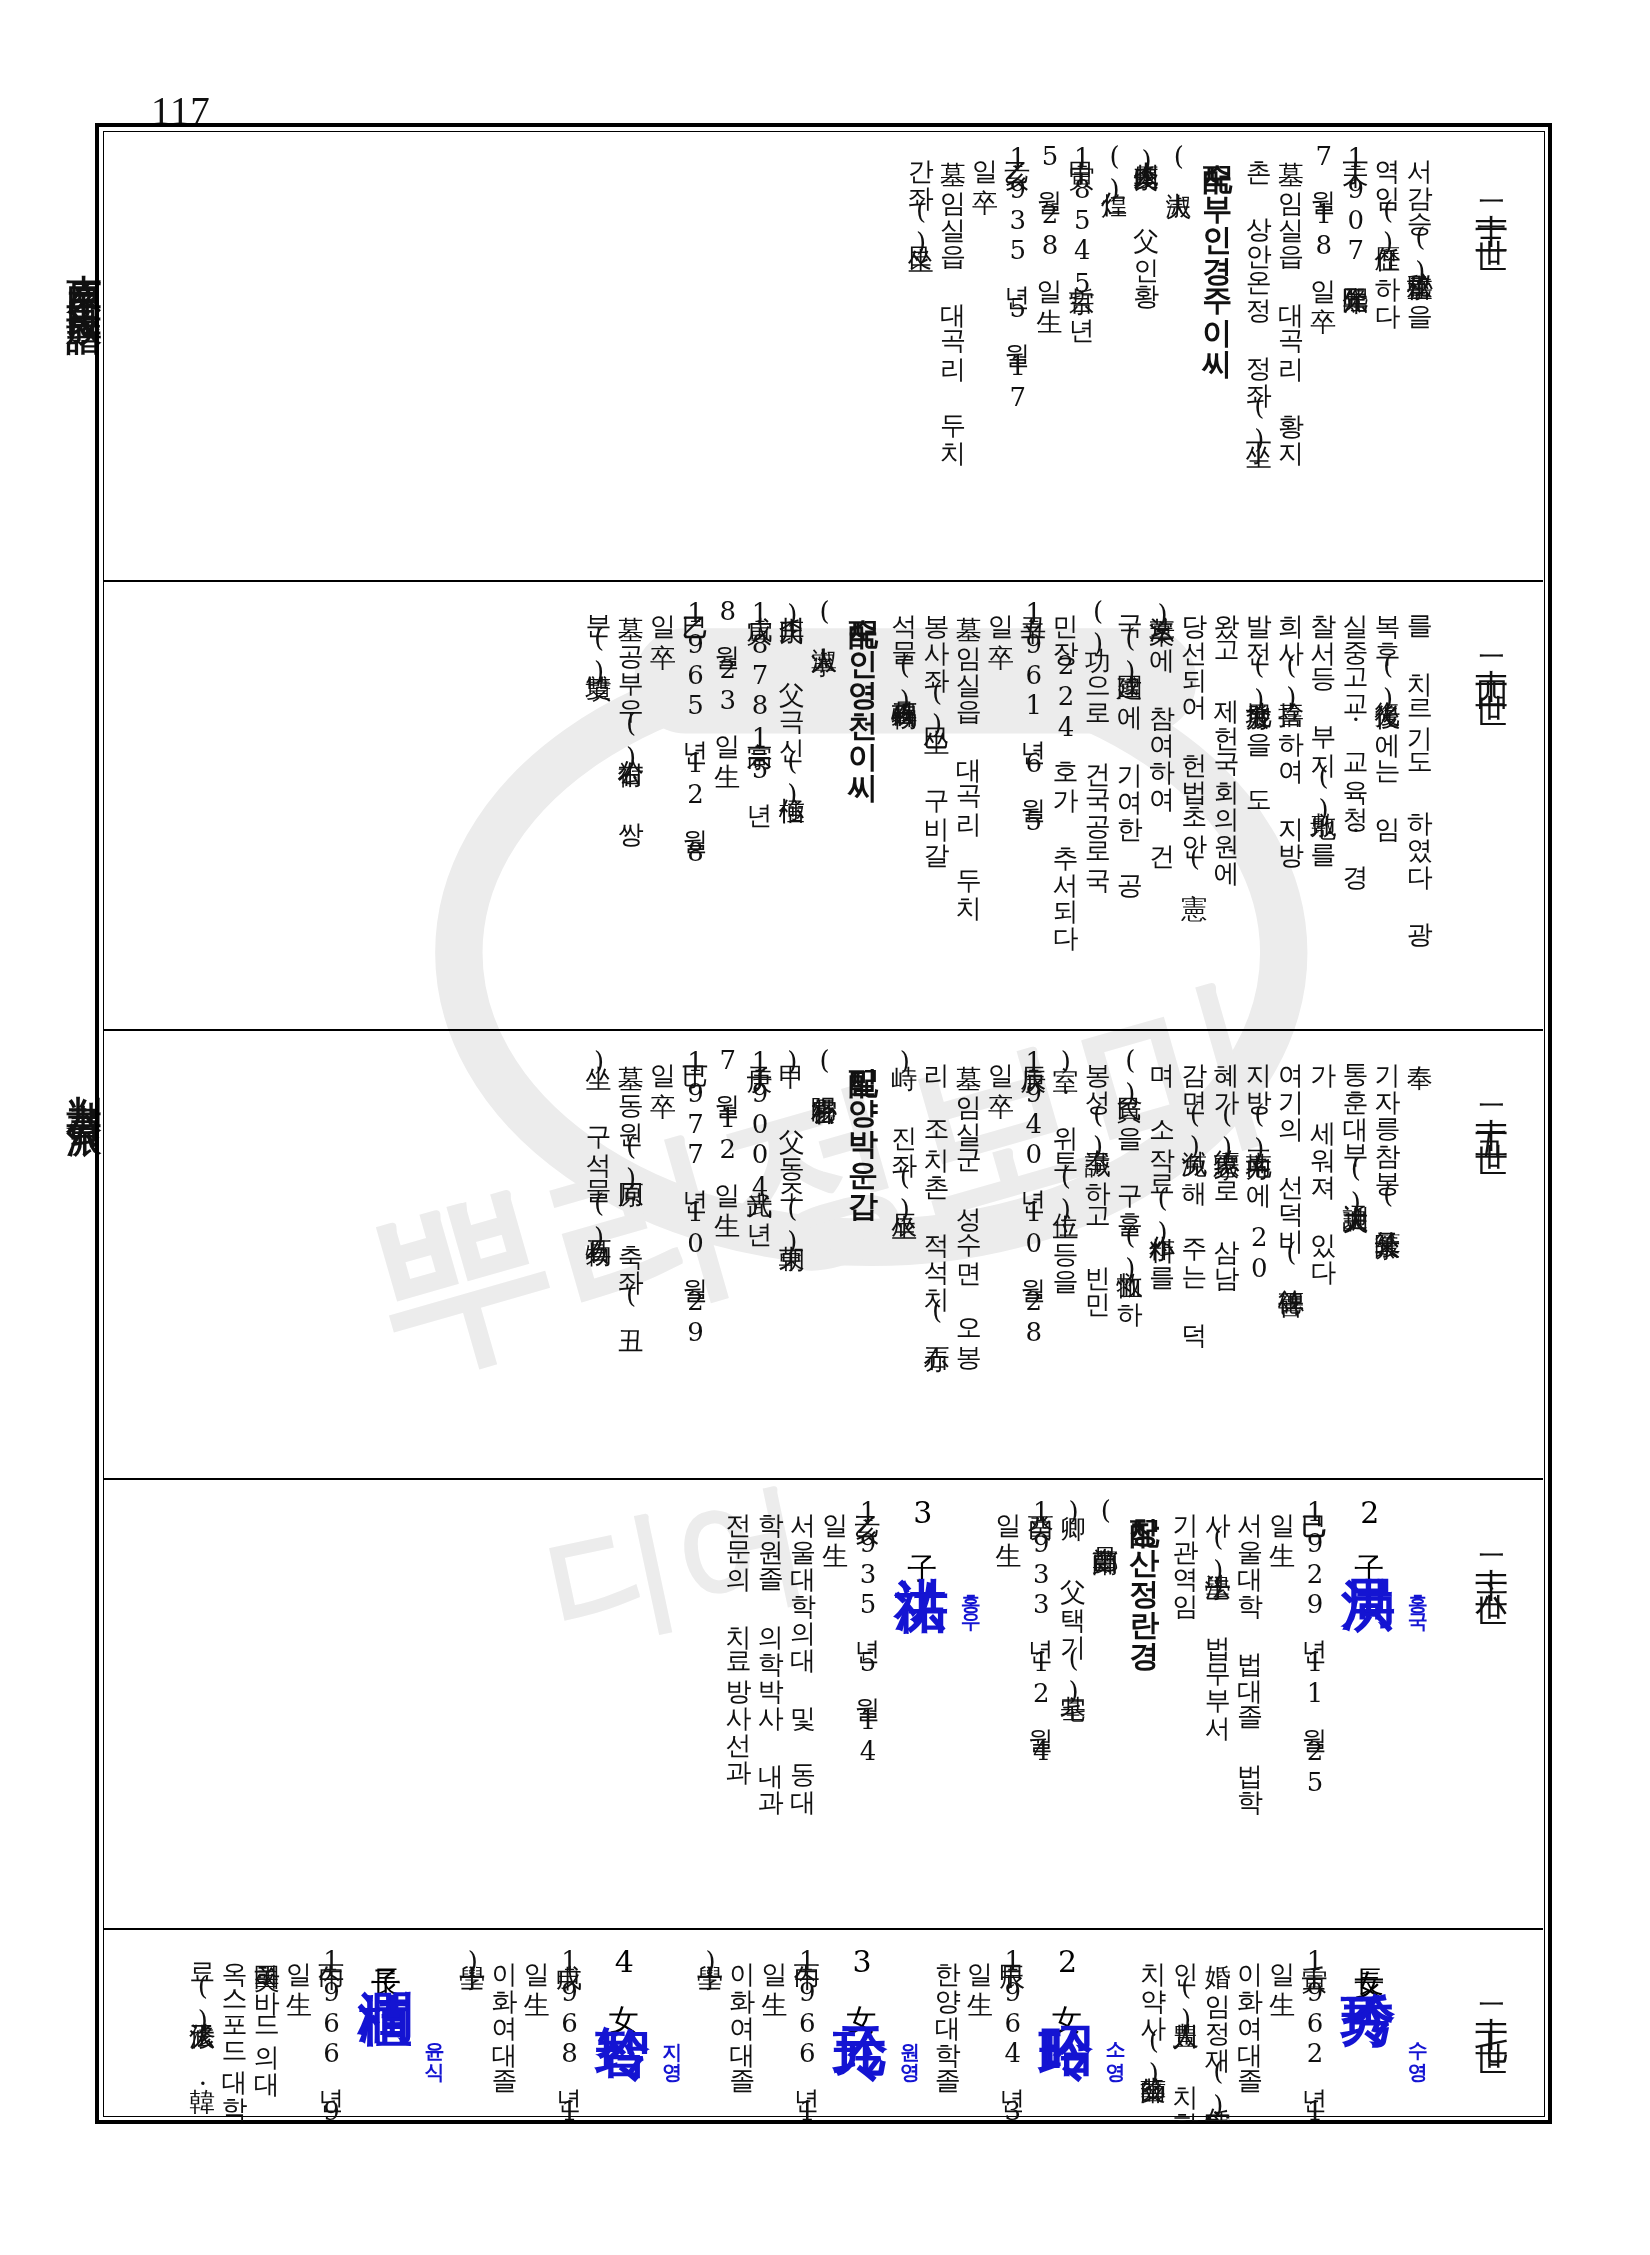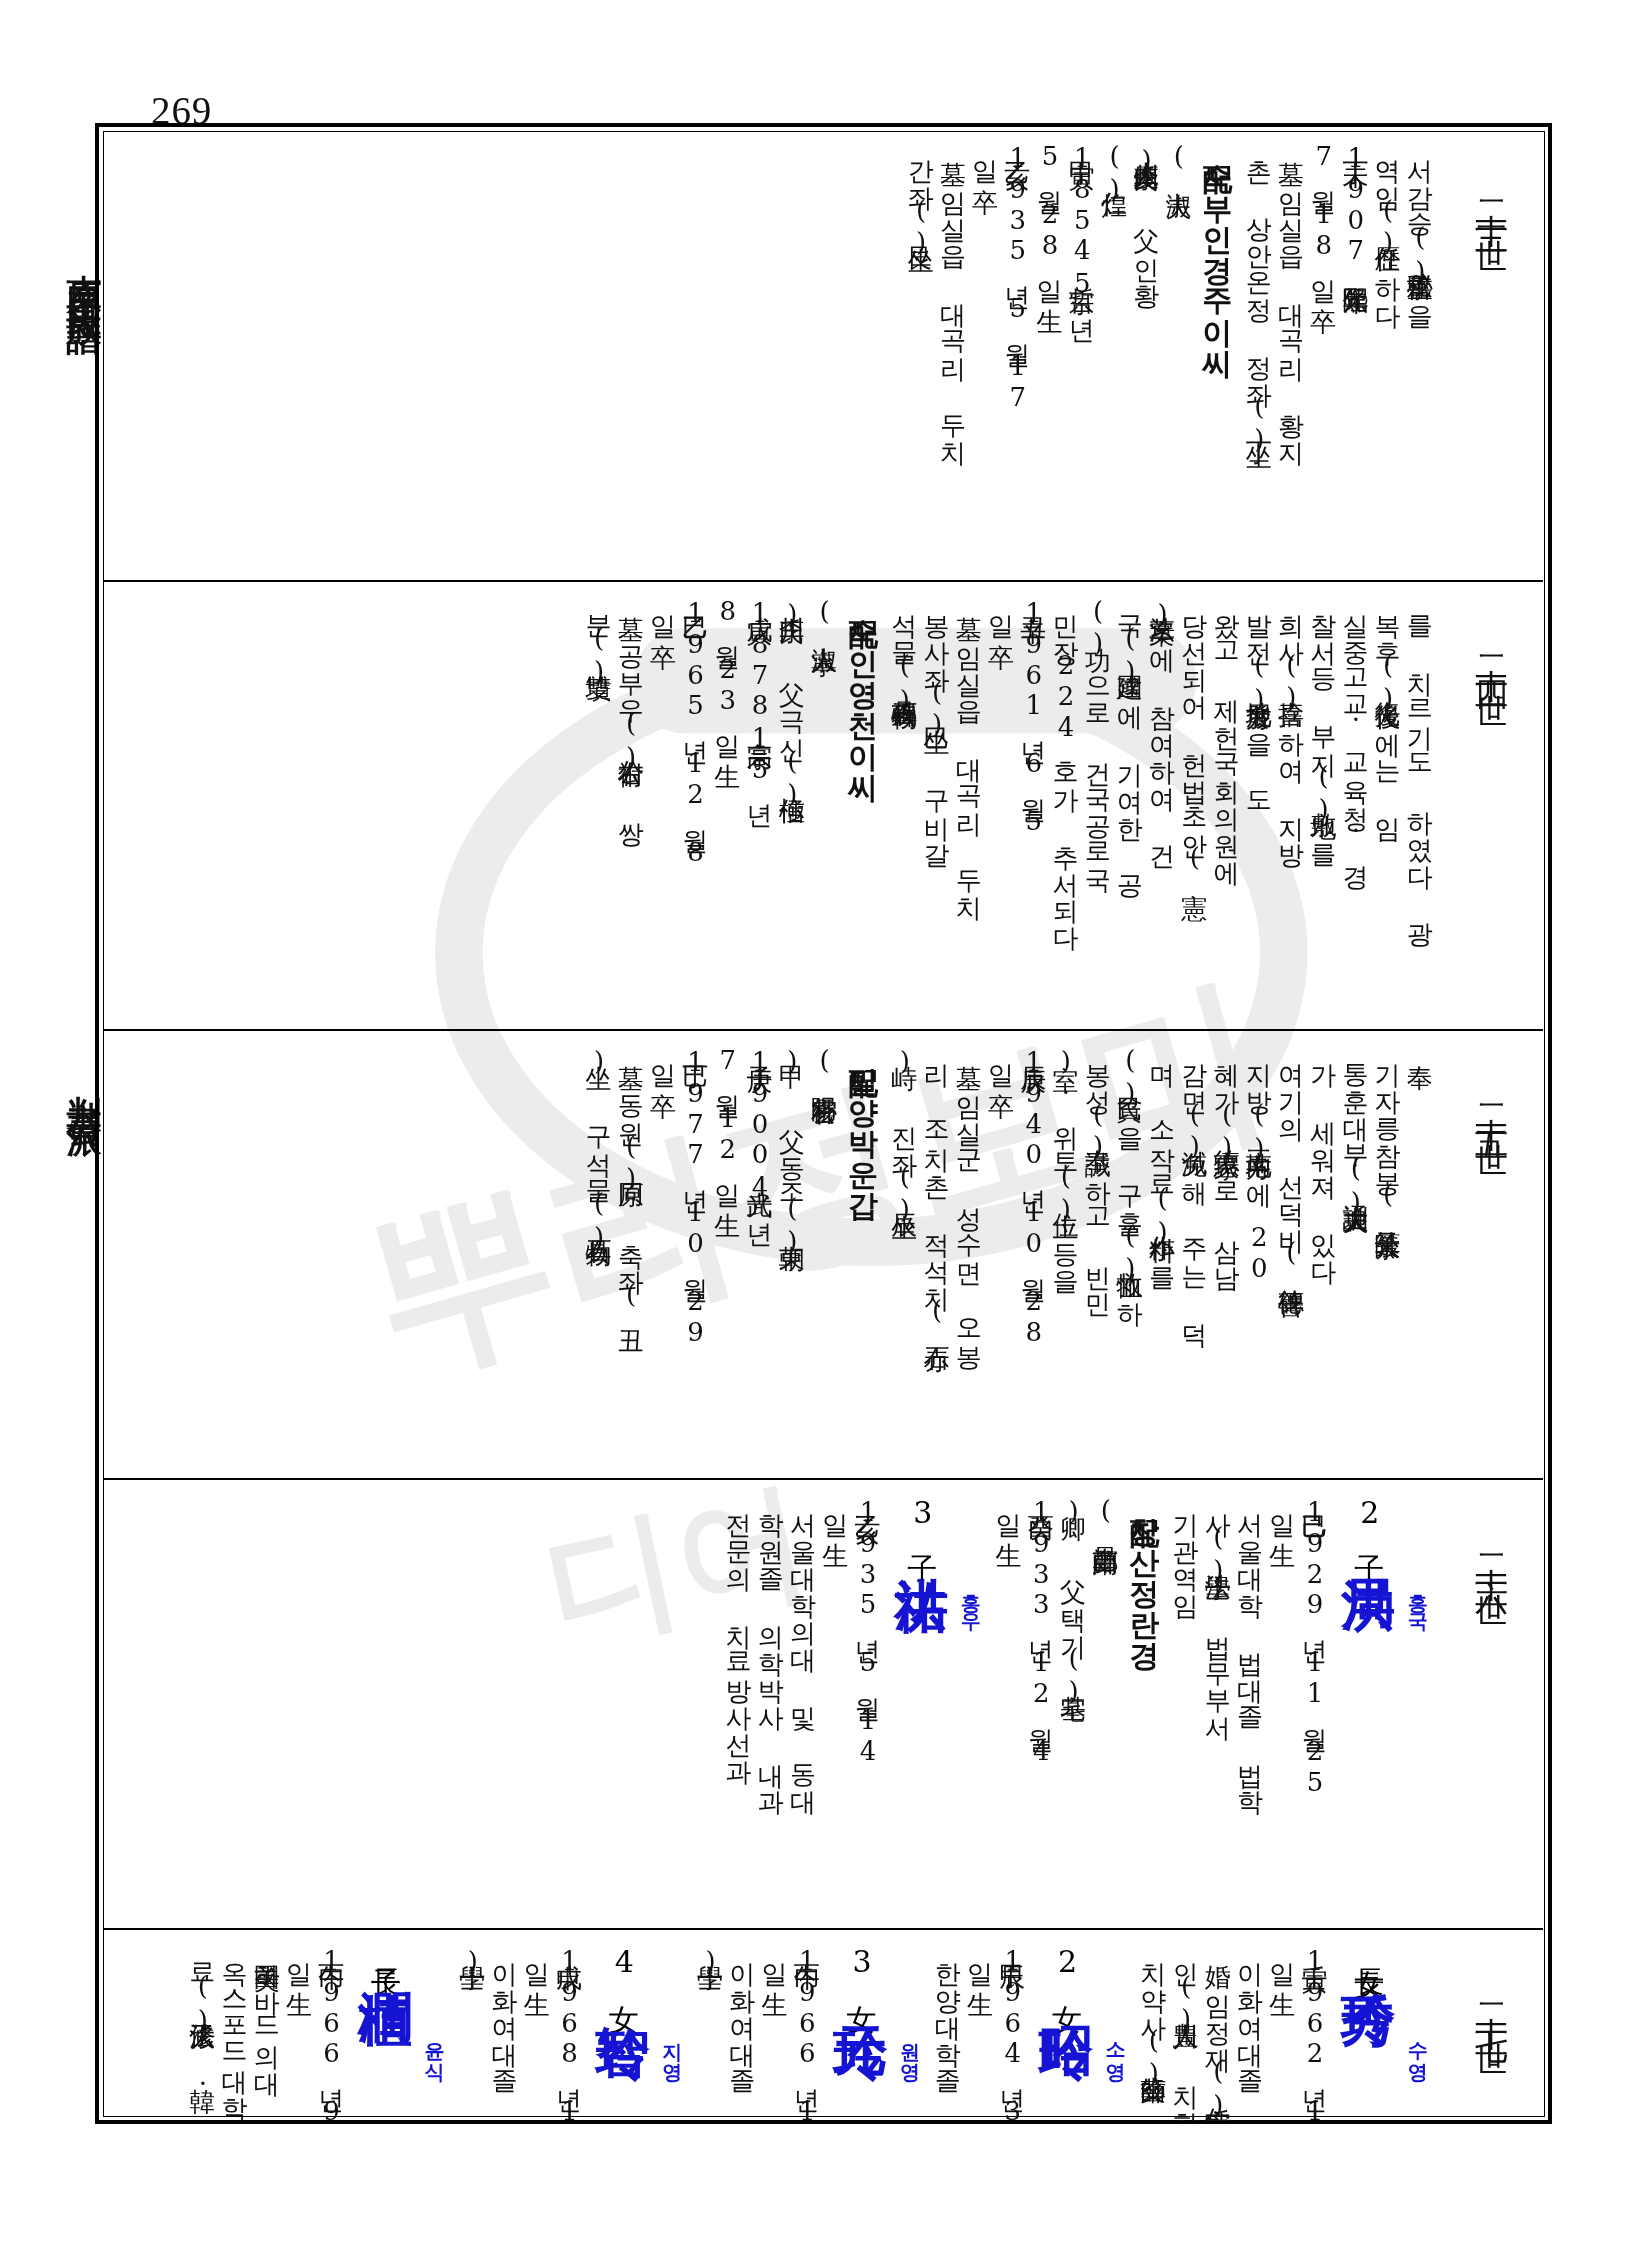--- a/index.html
+++ b/index.html
@@ -129,21 +129,21 @@
   
   #row0{ top:0;      height:455px; }
   #row1{ top:455px;  height:449px; }
   #row2{ top:904px; height:449px; }
   #row3{ top:1354px; height:449px; }
   #row4{ top:1803px; height:191px; border-bottom:none; }
 </style>
 </head>
 <body>
 
-<div id="page-number">269</div>
+<div id="page-number">117</div>
 
 <div class="side-title" id="book-title">南原晉氏族譜</div>
 <div class="side-title" id="branch-title">判書公派</div>
 
 <div id="frame">
   <div id="frame-inner"></div>
 
   <div id="watermark">
     <svg viewBox="0 0 1560 1460" xmlns="http://www.w3.org/2000/svg">
       <g fill="#ececec">

